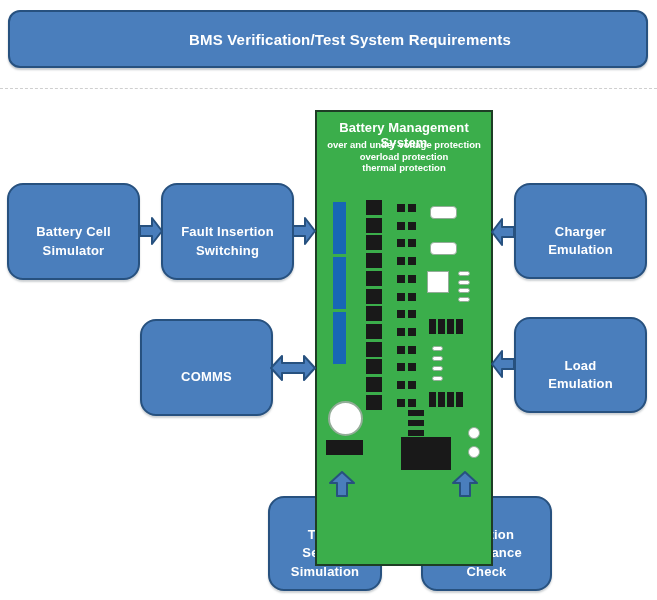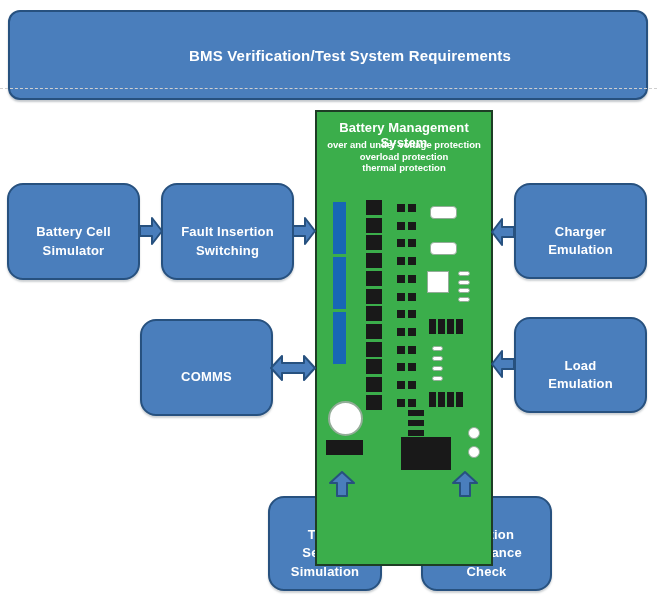--- a/index.html
+++ b/index.html
@@ -2,21 +2,21 @@
 <html style="--box-fill: #4a7ebc; --box-border: #27517f; --board-fill: #3bae4b; --board-border: #1e3d25; --pcb-black: #191919; --pcb-blue: #1767b5; --text-white: #ffffff;"><head>
 <meta charset="utf-8">
 <style>
   html,body{margin:0;padding:0;background:#fff;}
   #stage{
     position:relative;width:657px;height:600px;background:#fff;overflow:hidden;
     font-family:"Liberation Sans", sans-serif;
   }
   
   .title-bar{
-    position:absolute;left:8px;top:10px;width:640px;height:90px;
+    position:absolute;left:8px;top:10px;width:640px;height:58px;
     background:var(--box-fill,#4a7ebc);
     border:2.5px solid var(--box-border,#27517f);
     border-radius:12px;box-sizing:border-box;
     display:flex;align-items:center;justify-content:center;
     box-shadow:0 2px 2px rgba(110,120,130,.4);
     padding-left:44px;
   }
   .title-bar .label{
     color:var(--text-white,#fff);font-size:15px;font-weight:bold;letter-spacing:.2px;
   }

